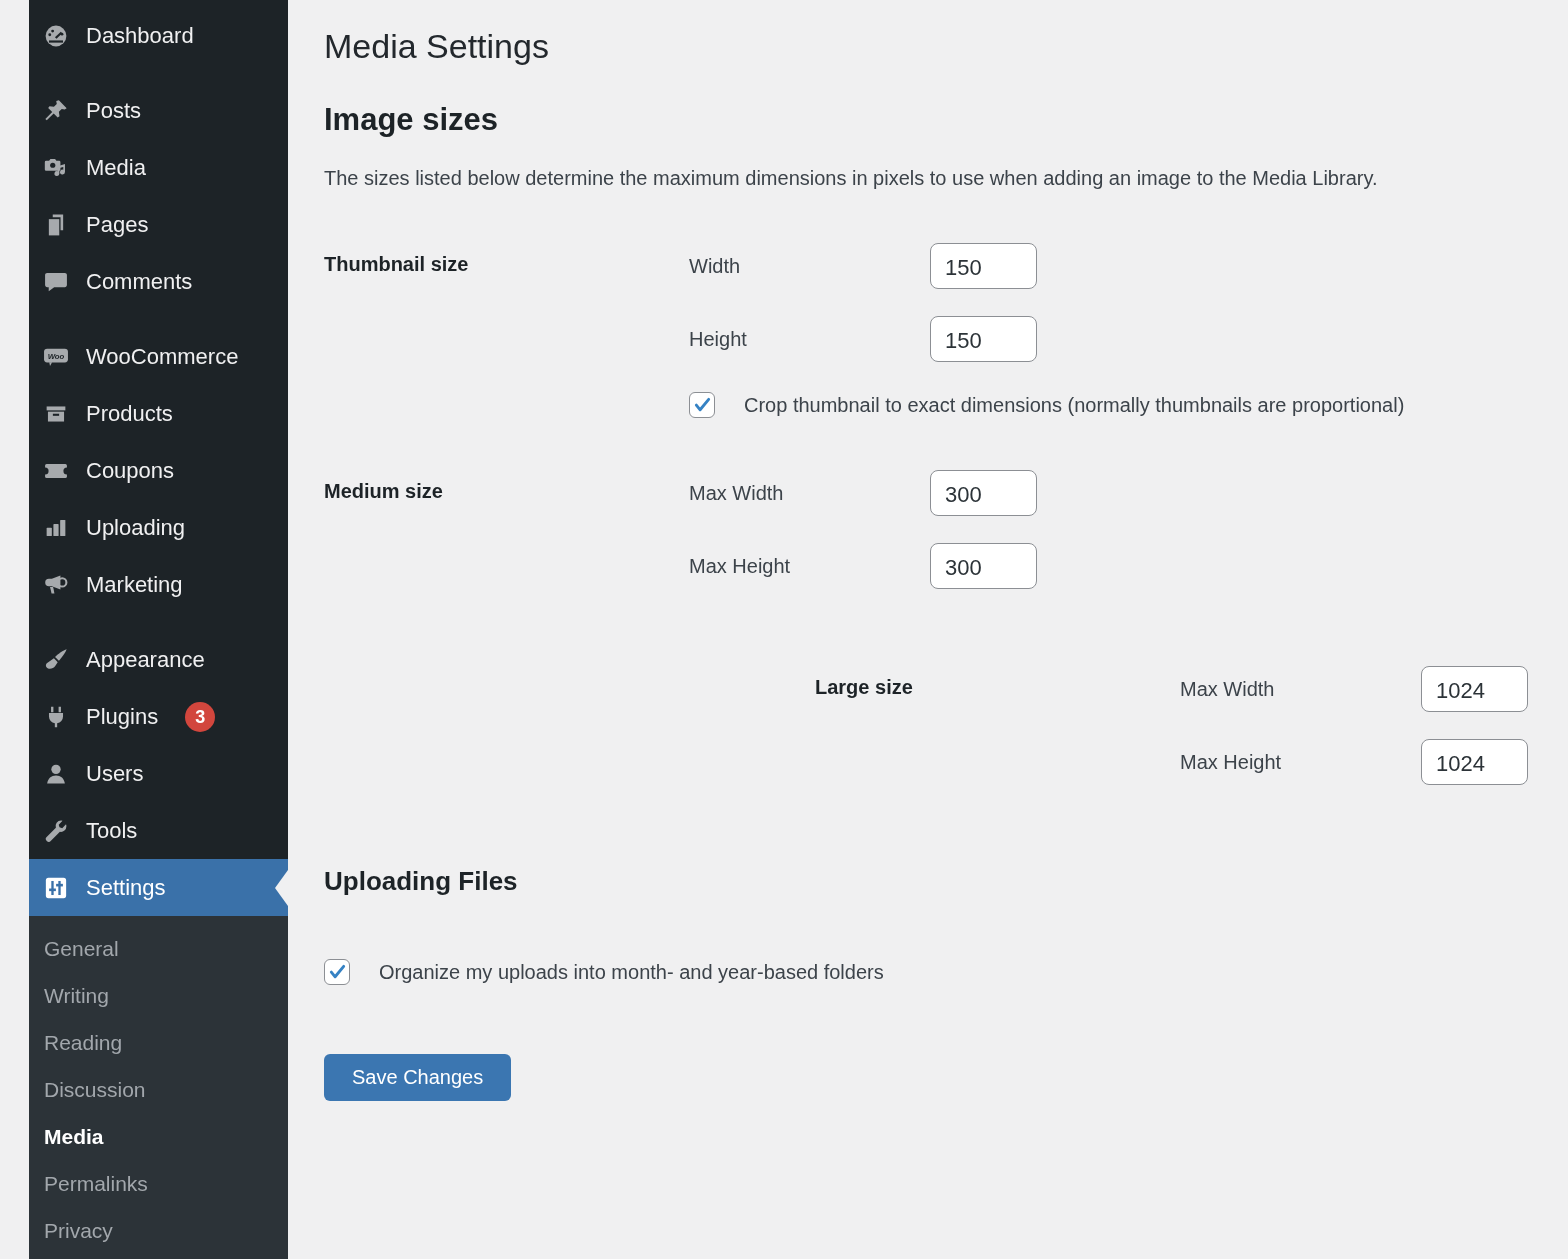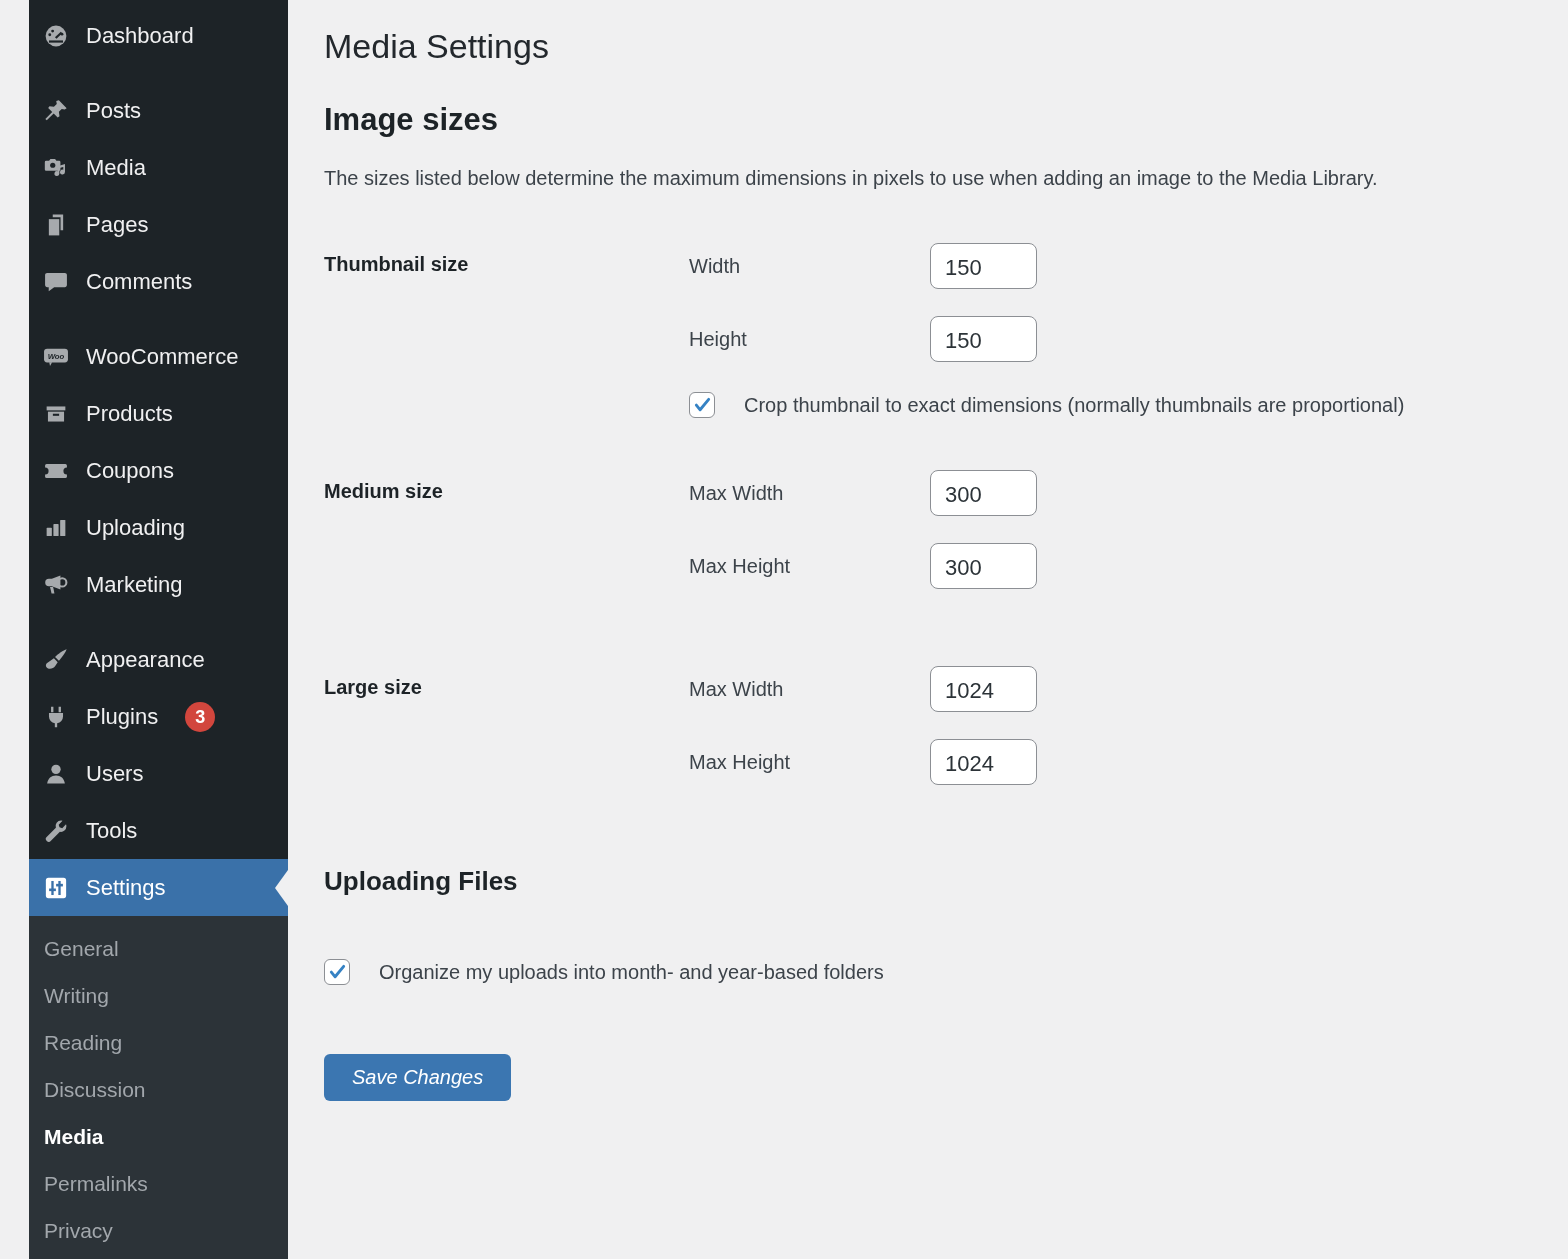--- a/index.html
+++ b/index.html
@@ -50,21 +50,21 @@
   .submenu-item.current { color: #ffffff; font-weight: 700; }
   
   .content { flex: 1; padding: 25px 40px 0 36px; background: #f0f0f1; }
   .page-title { font-size: 34px; font-weight: 400; color: #23282d; line-height: 42px; }
   .section-heading { font-size: 31px; font-weight: 700; color: #1d2327; margin-top: 39px; line-height: 28px; }
   .section-heading.big { font-size: 26px; margin-top: 80px; line-height: 32px; }
   .description { font-size: 20px; color: #3c434a; margin-top: 33px; line-height: 23px; }
   .form-row { display: flex; }
   .form-row.thumb { margin-top: 53px; }
   .form-row.medium { margin-top: 52px; }
-  .form-row.large { margin-top: 77px; }
+  .form-row.large { margin-top: 77px; justify-content: flex-end; }
   .row-label { width: 365px; min-width: 365px; padding-top: 10px; font-size: 20px; font-weight: 700; color: #1d2327; }
   .field-line { display: flex; align-items: center; }
   .field-line + .field-line { margin-top: 27px; }
   .field-label { width: 241px; min-width: 241px; font-size: 20px; color: #3c434a; }
   .num-input {
     width: 107px; height: 46px;
     border: 1.5px solid #8c8f94; border-radius: 8px;
     background: #fff; color: #2c3338;
     font-family: inherit; font-size: 22px;
     padding: 4px 8px 0 14px; outline: none;
@@ -77,21 +77,21 @@
     border: 1.5px solid #8c8f94; border-radius: 6px;
     background: #fff; display: inline-flex; align-items: center; justify-content: center;
     cursor: pointer;
   }
   .checkbox svg { width: 19px; height: 19px; }
   .save-button {
     margin-top: 69px; display: inline-block;
     background: #3b76b1; color: #fff;
     border: none; border-radius: 6px;
     height: 47px; line-height: 47px; padding: 0 28px;
-    font-family: inherit; font-size: 20px; cursor: pointer; font-style: italic;
+    font-family: inherit; font-size: 20px; cursor: pointer;
   }
   .chk-label { cursor: pointer; }
 </style>
 </head>
 <body>
 
 <nav class="sidebar">
   <div class="menu-top">
 
     <a class="menu-item">

